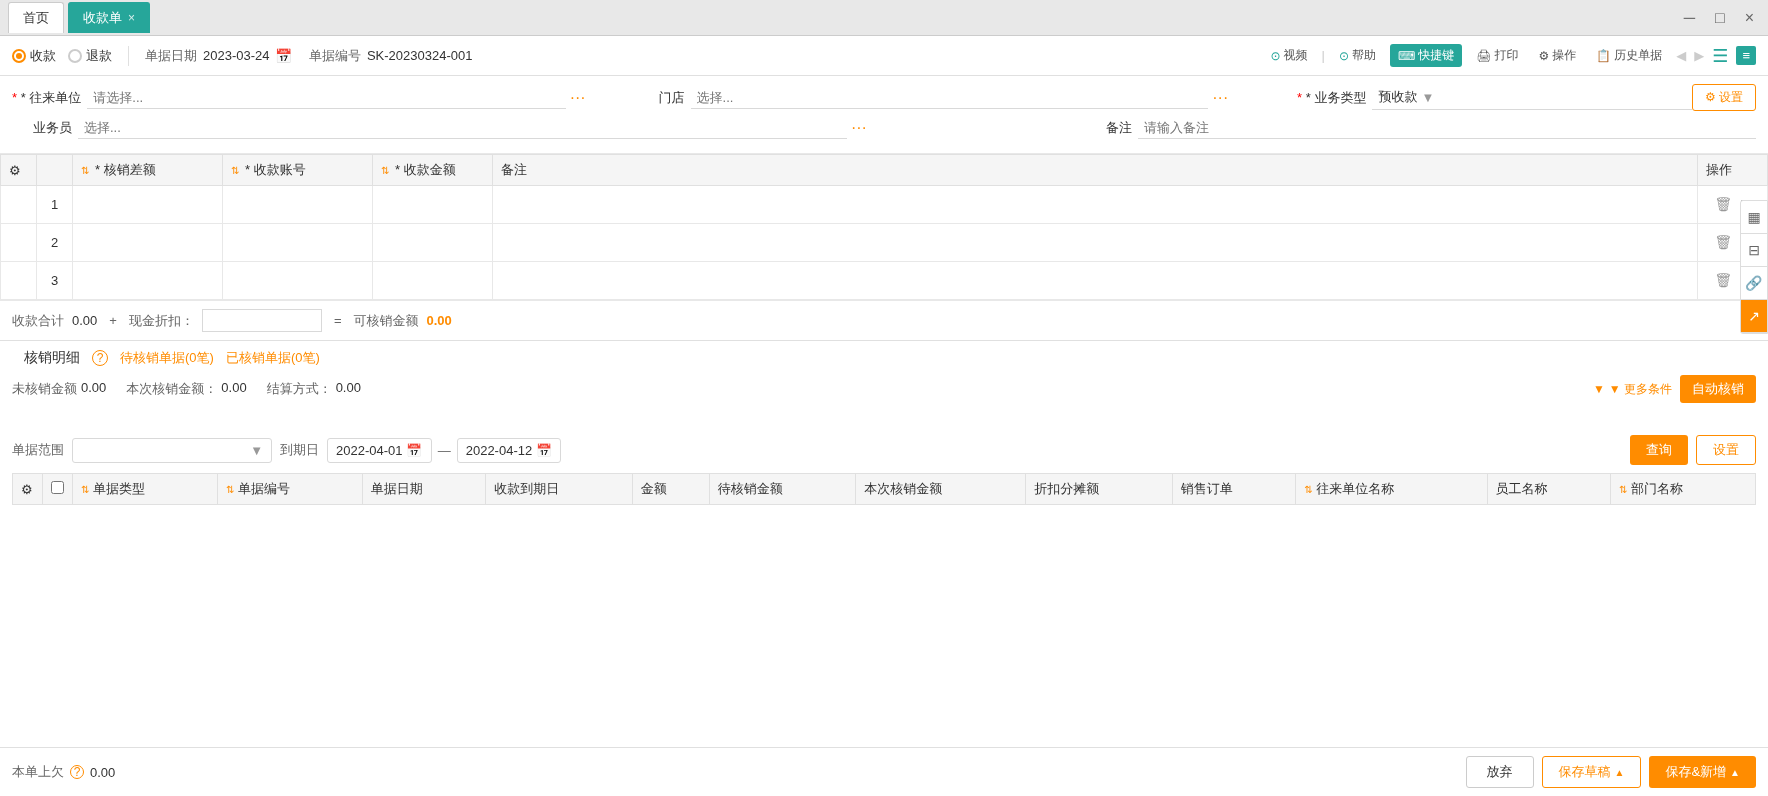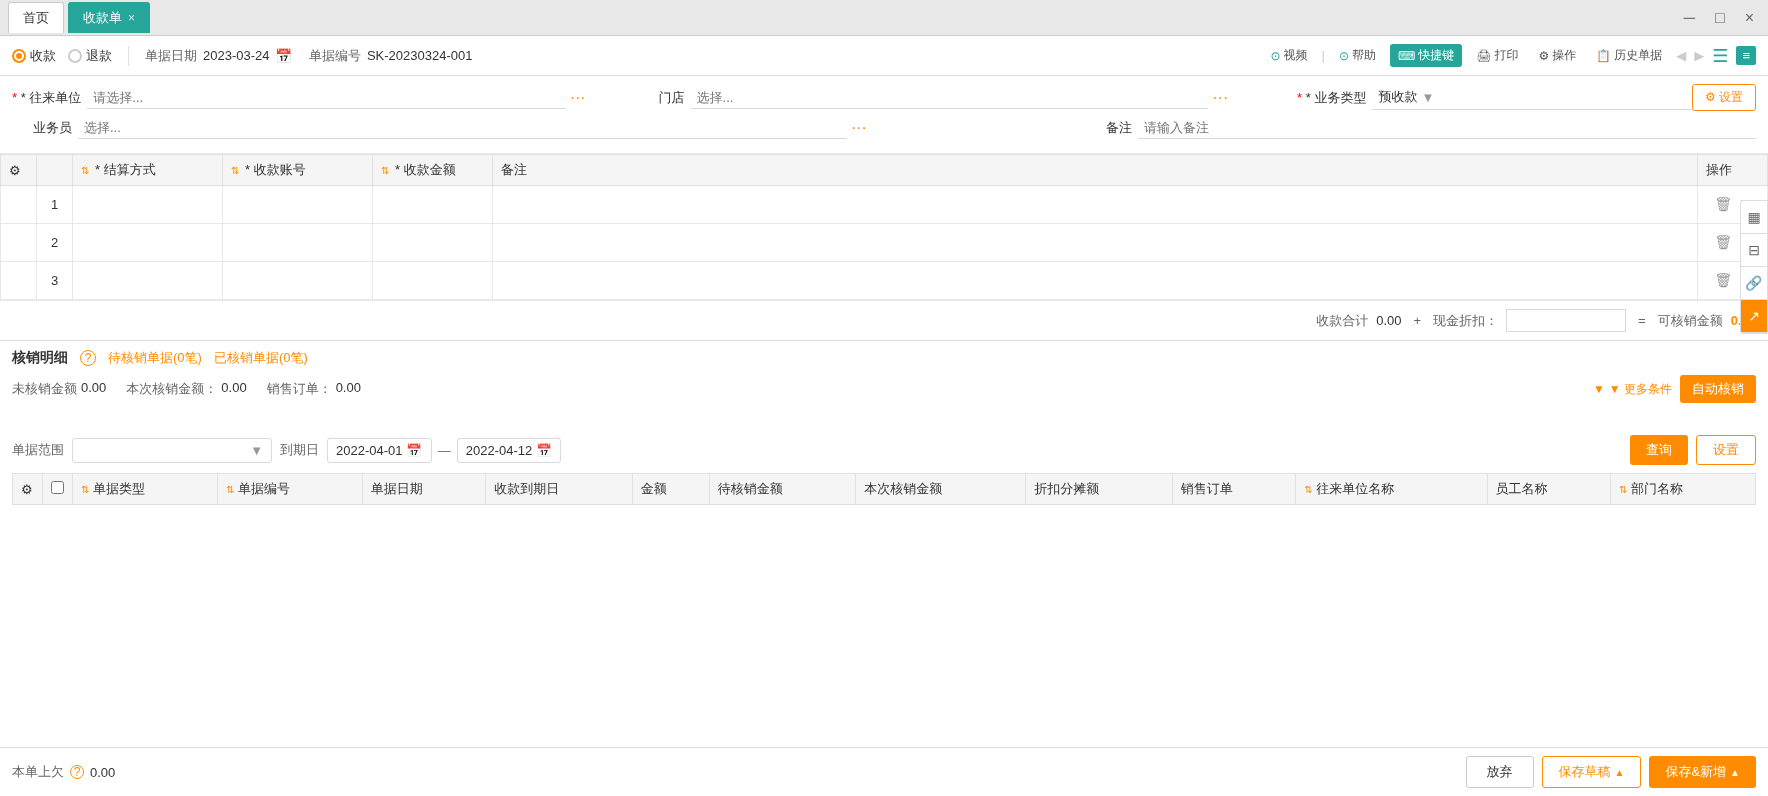--- a/index.html
+++ b/index.html
@@ -63,32 +63,32 @@
     .col-num { width: 36px; text-align: center; }
     .col-jiesuan { width: 150px; }
     .col-account { width: 150px; }
     .col-amount { width: 120px; }
     .col-action { width: 70px; text-align: center; }
     .action-btns { display: flex; gap: 4px; justify-content: center; }
     .action-icon { color: #999; cursor: pointer; font-size: 14px; padding: 2px; }
     .th-sort { color: #ff8c00; margin-right: 2px; font-size: 10px; }
 
     
-    .summary-row { display: flex; align-items: center; justify-content: flex-end; padding: 8px 12px; gap: 8px; background: #fff; border-top: 1px solid #e8e8e8; font-size: 13px; }
+    .summary-row { display: flex; align-items: center; justify-content: flex-start; padding: 8px 12px; gap: 8px; background: #fff; border-top: 1px solid #e8e8e8; font-size: 13px; }
     .summary-label { color: #666; }
     .summary-value { color: #333; font-weight: 500; }
     .summary-orange { color: #ff8c00; font-weight: bold; }
     .summary-input { border: 1px solid #d9d9d9; padding: 3px 8px; width: 120px; outline: none; }
     .summary-plus { color: #666; margin: 0 4px; }
     .summary-eq { color: #666; margin: 0 4px; }
 
     
     .verify-section { flex: 1; overflow-y: auto; padding: 8px 12px; background: #fff; }
     .verify-header { display: flex; align-items: center; gap: 12px; margin-bottom: 8px; }
-    .verify-title { font-size: 14px; font-weight: bold; color: #333; }
+    .verify-title { font-size: 14px; font-weight: normal; color: #333; margin-left: 12px; }
     .verify-help { color: #ff8c00; font-size: 12px; cursor: pointer; border: 1px solid #ff8c00; border-radius: 50%; width: 16px; height: 16px; display: flex; align-items: center; justify-content: center; }
     .verify-tab { color: #ff8c00; font-size: 13px; cursor: pointer; }
     .verify-stats { display: flex; gap: 20px; margin-bottom: 10px; font-size: 13px; align-items: center; }
     .verify-stat { display: flex; gap: 4px; }
     .stat-label { color: #666; }
     .stat-value { color: #333; }
     .verify-filters { display: flex; align-items: center; gap: 12px; margin-bottom: 8px; margin-top: 32px; }
     .filter-row { display: flex; align-items: center; gap: 8px; flex: 1; }
     .filter-label { color: #666; white-space: nowrap; }
     .filter-select { display: flex; align-items: center; border: 1px solid #d9d9d9; padding: 4px 8px; border-radius: 3px; cursor: pointer; min-width: 200px; background: #fff; }
@@ -237,21 +237,21 @@
   <div class="table-section">
     <table class="data-table">
       <thead>
         <tr>
           <th class="col-settings">
             <span>⚙</span>
           </th>
           <th class="col-num"></th>
           <th class="col-jiesuan">
             <span class="th-sort">⇅</span>
-            <span>* 结算方式</span>
+            <span>* 核销差额</span>
           </th>
           <th class="col-account">
             <span class="th-sort">⇅</span>
             <span>* 收款账号</span>
           </th>
           <th class="col-amount">
             <span class="th-sort">⇅</span>
             <span>* 收款金额</span>
           </th>
           <th>
@@ -328,21 +328,21 @@
     <div class="verify-stats">
       <div class="verify-stat">
         <span class="stat-label">未核销金额</span>
         <span class="stat-value">0.00</span>
       </div>
       <div class="verify-stat">
         <span class="stat-label">本次核销金额：</span>
         <span class="stat-value">0.00</span>
       </div>
       <div class="verify-stat">
-        <span class="stat-label">销售订单：</span>
+        <span class="stat-label">结算方式：</span>
         <span class="stat-value">0.00</span>
       </div>
       <div style="margin-left:auto; display:flex; gap:8px; align-items:center;">
         <span class="filter-icon-btn">
           <span>▼</span>
           <span>▼ 更多条件</span>
         </span>
         <button class="auto-verify-btn">自动核销</button>
       </div>
     </div>

